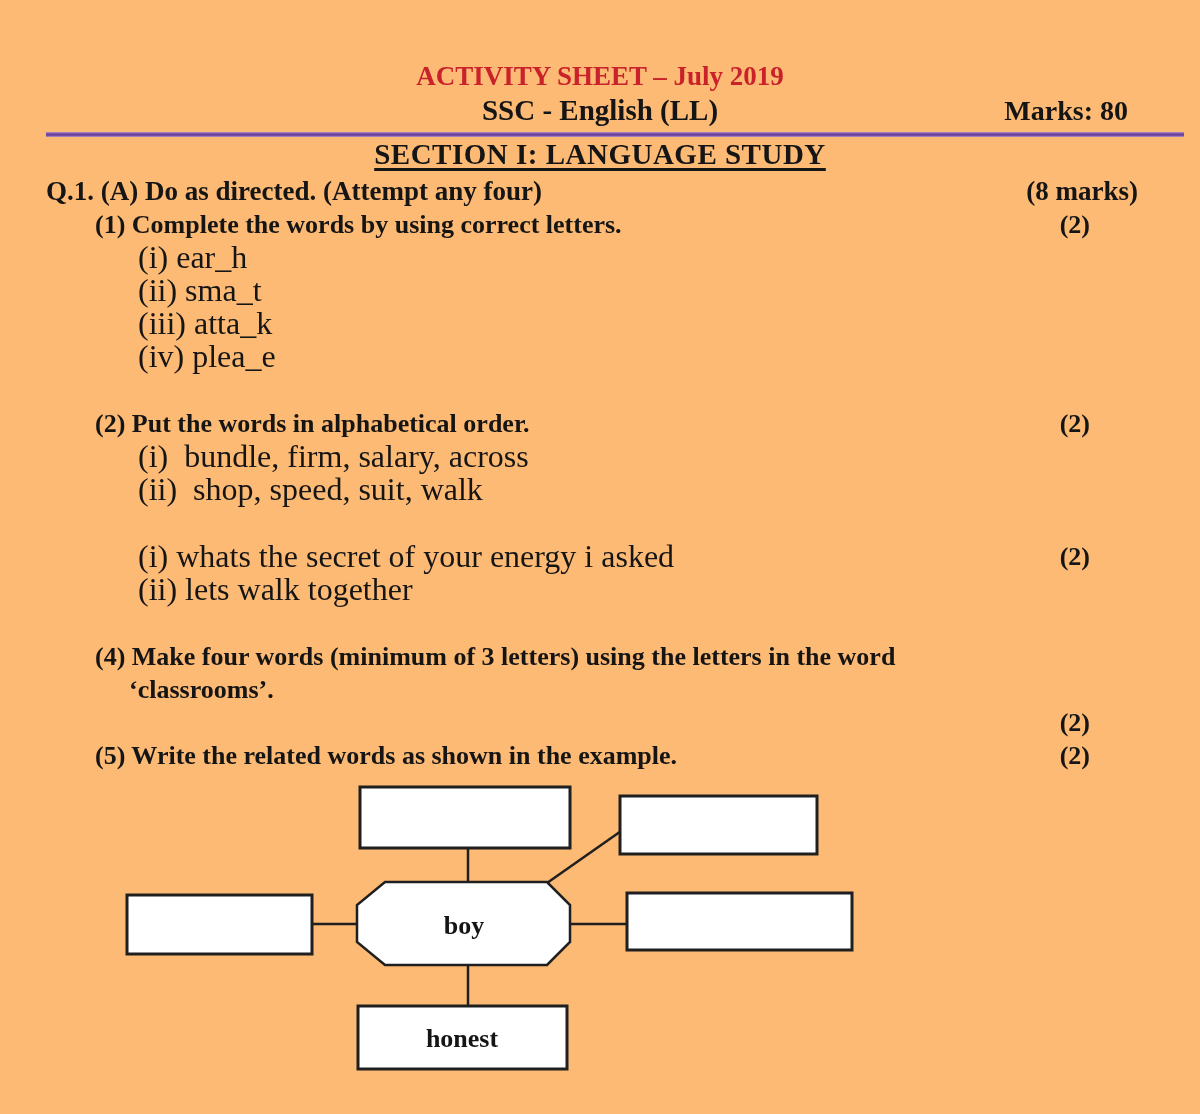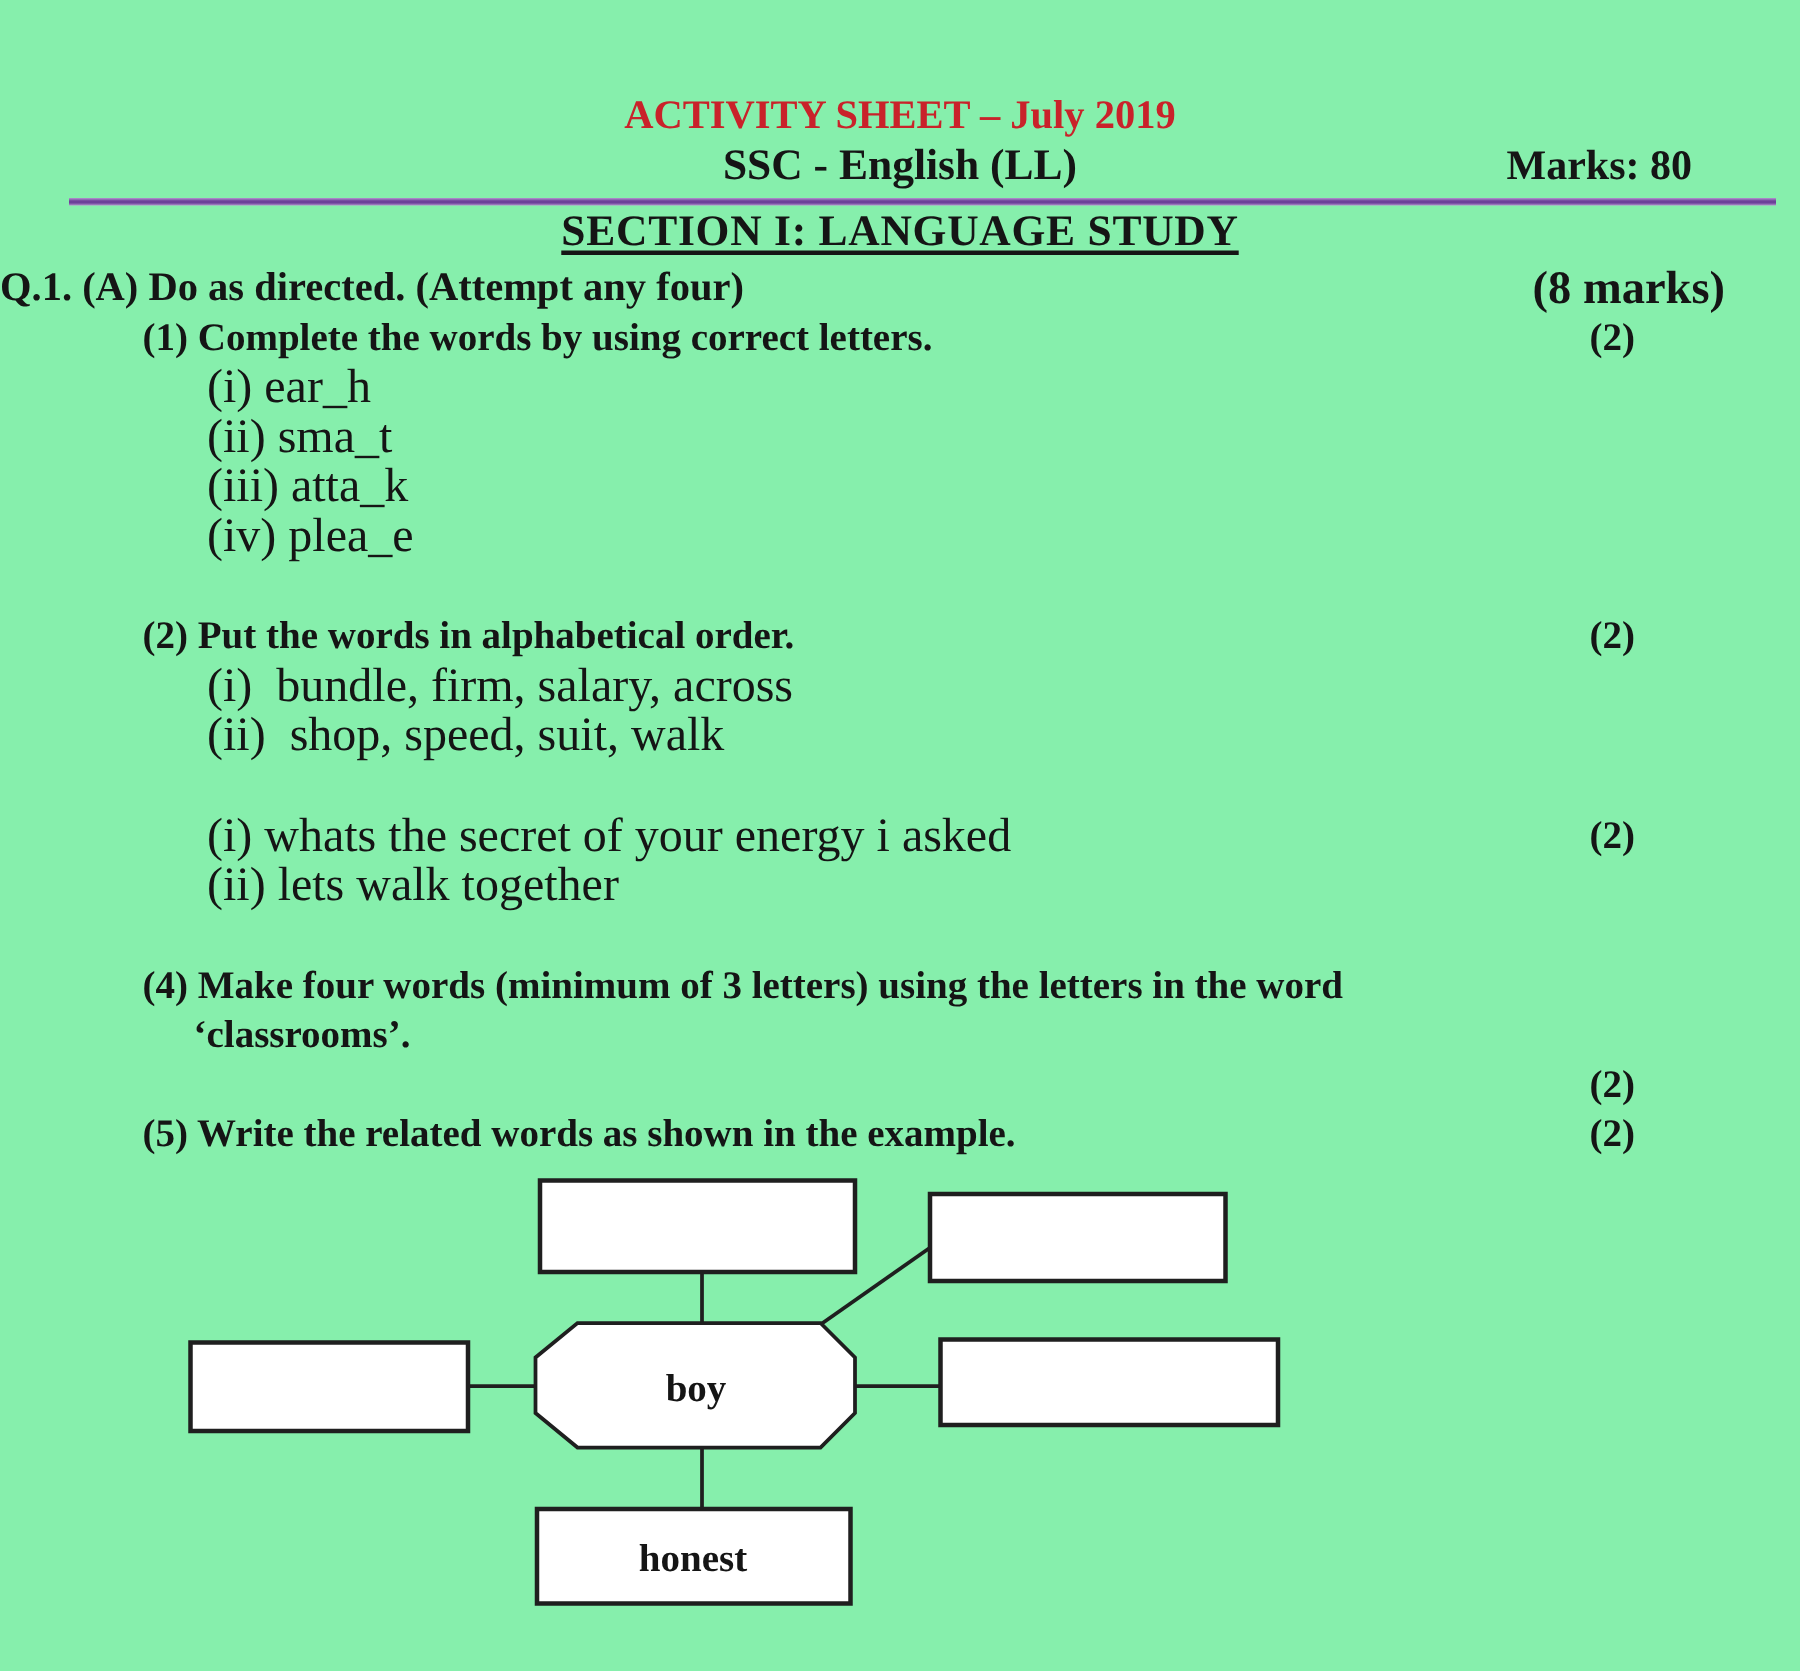--- a/index.html
+++ b/index.html
@@ -1,21 +1,21 @@
 <!DOCTYPE html>
 <html><head>
 <meta charset="utf-8">
 <style>
   * { margin: 0; padding: 0; box-sizing: border-box; }
   html, body { background: #ffffff; }
   .page {
     position: relative;
     width: 1200px;
     height: 1114px;
-    background: #86efac;
+    background: #fdba74;
     font-family: "Liberation Serif", "DejaVu Serif", serif;
     color: #151515;
     overflow: hidden;
   }
   .doc-title {
     padding-top: 60px;
     text-align: center;
     font-size: 27px;
     font-weight: bold;
     line-height: 32px;
@@ -49,26 +49,26 @@
     font-weight: bold;
     line-height: 33px;
     letter-spacing: 0.5px;
   }
   .section-heading span {
     text-decoration: underline;
     text-decoration-thickness: 3px;
     text-underline-offset: 4px;
   }
   .qrow { position: relative; line-height: 33px; font-size: 26px; }
-  .q1row { margin-top: 4px; font-size: 27px; font-weight: bold; }
+  .q1row { margin-top: 4px; padding-left: 46px; font-size: 27px; font-weight: bold; }
   .subtitle-row { padding-left: 95px; font-weight: bold; }
   .item { padding-left: 138px; font-size: 32px; line-height: 33px; white-space: pre-wrap; }
   .wrapline { padding-left: 118px; font-size: 26px; font-weight: bold; line-height: 33px; margin-left: 11px; }
   .block { margin-top: 34px; }
-  .marks-8 { position: absolute; right: 50px; top: 0; font-weight: bold; font-size: 31px; }
+  .marks-8 { position: absolute; right: 62px; top: 0; font-weight: bold; font-size: 27px; }
   .marks-2 { position: absolute; right: 110px; top: 0; font-weight: bold; font-size: 26px; }
   .marks-only { position: relative; height: 33px; }
   .diagram-wrap { position: relative; margin-top: 5px; width: 1200px; height: 309px; }
   .diagram-wrap svg { display: block; }
   .node-label { font-family: "Liberation Serif", "DejaVu Serif", serif; font-size: 26px; font-weight: bold; fill: #151515; }
 </style>
 </head>
 <body>
 
 <div class="page">

